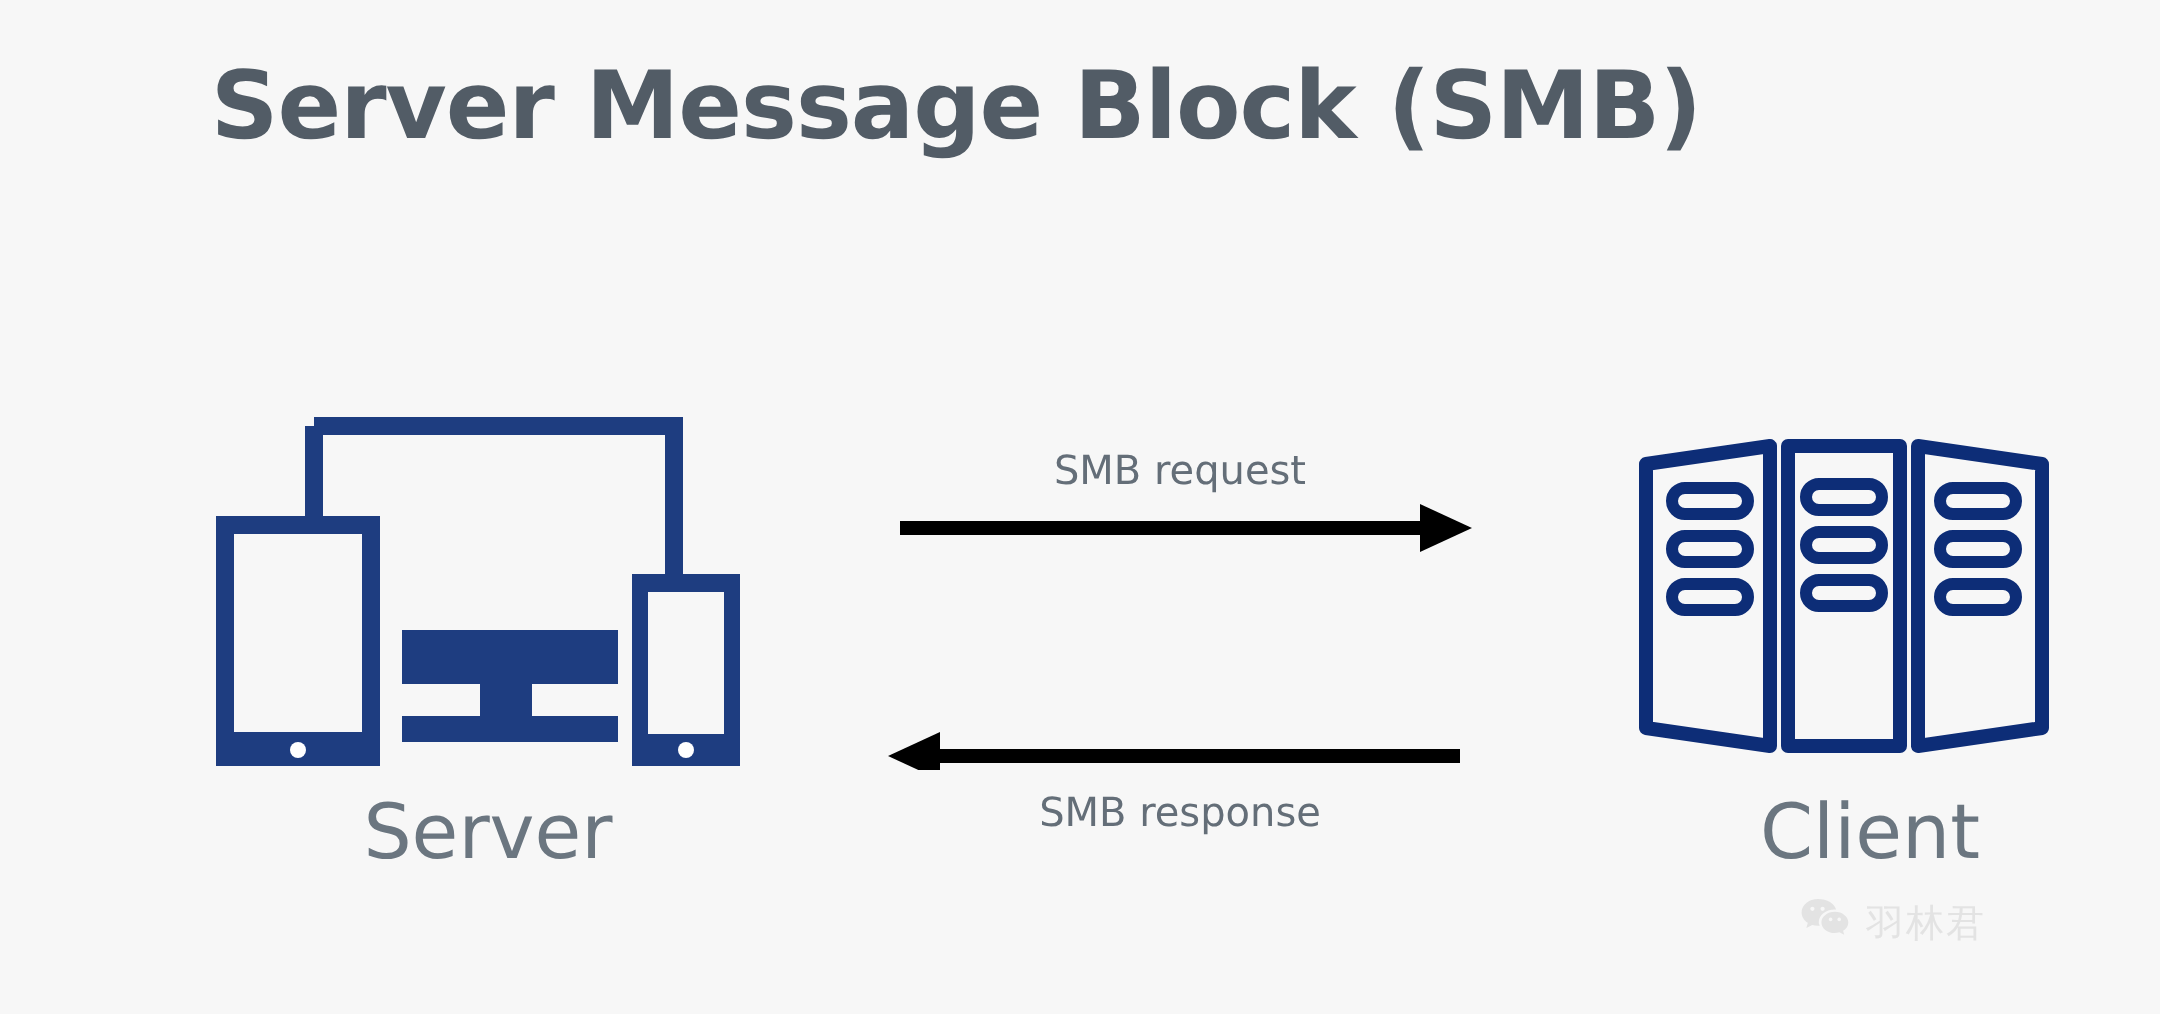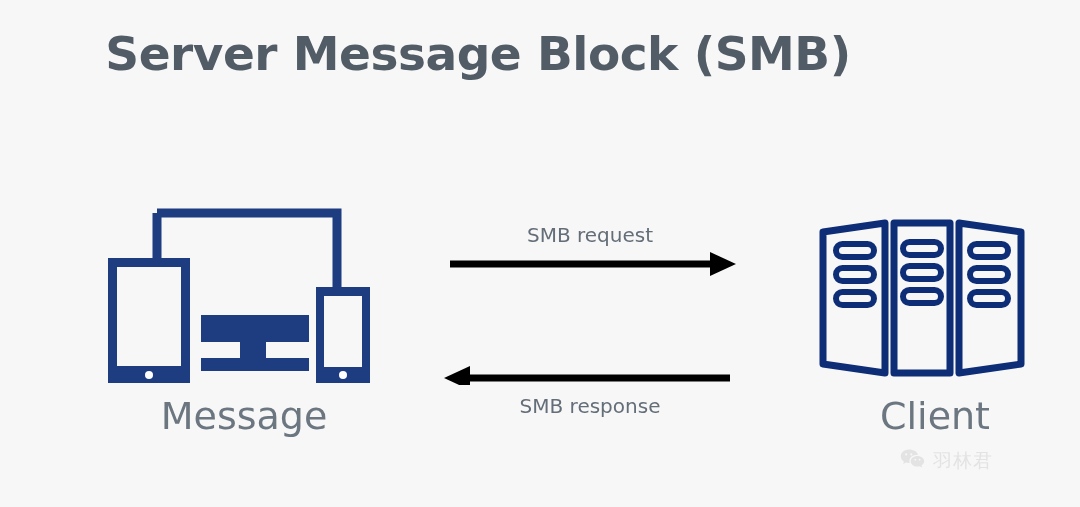--- a/index.html
+++ b/index.html
@@ -128,21 +128,21 @@
       </g>
 
       <g>
         <rect x="216" y="82" width="54" height="96" fill="#1e3d80"></rect>
         <rect x="224" y="91" width="38" height="71" fill="#f7f7f7"></rect>
         <circle cx="243" cy="170" r="4" fill="#ffffff"></circle>
       </g>
     </svg>
   </div>
 
-  <div class="node-label" id="client-label">Message</div>
+  <div class="node-label" id="client-label">Server</div>
 
   <div class="arrows-art">
     <svg width="300" height="140" viewBox="0 0 300 140" xmlns="http://www.w3.org/2000/svg">
 
       <g>
         <line x1="10" y1="19" x2="272" y2="19" stroke="#000000" stroke-width="7"></line>
         <polygon points="270,7 296,19 270,31" fill="#000000"></polygon>
       </g>
 
       <g>

